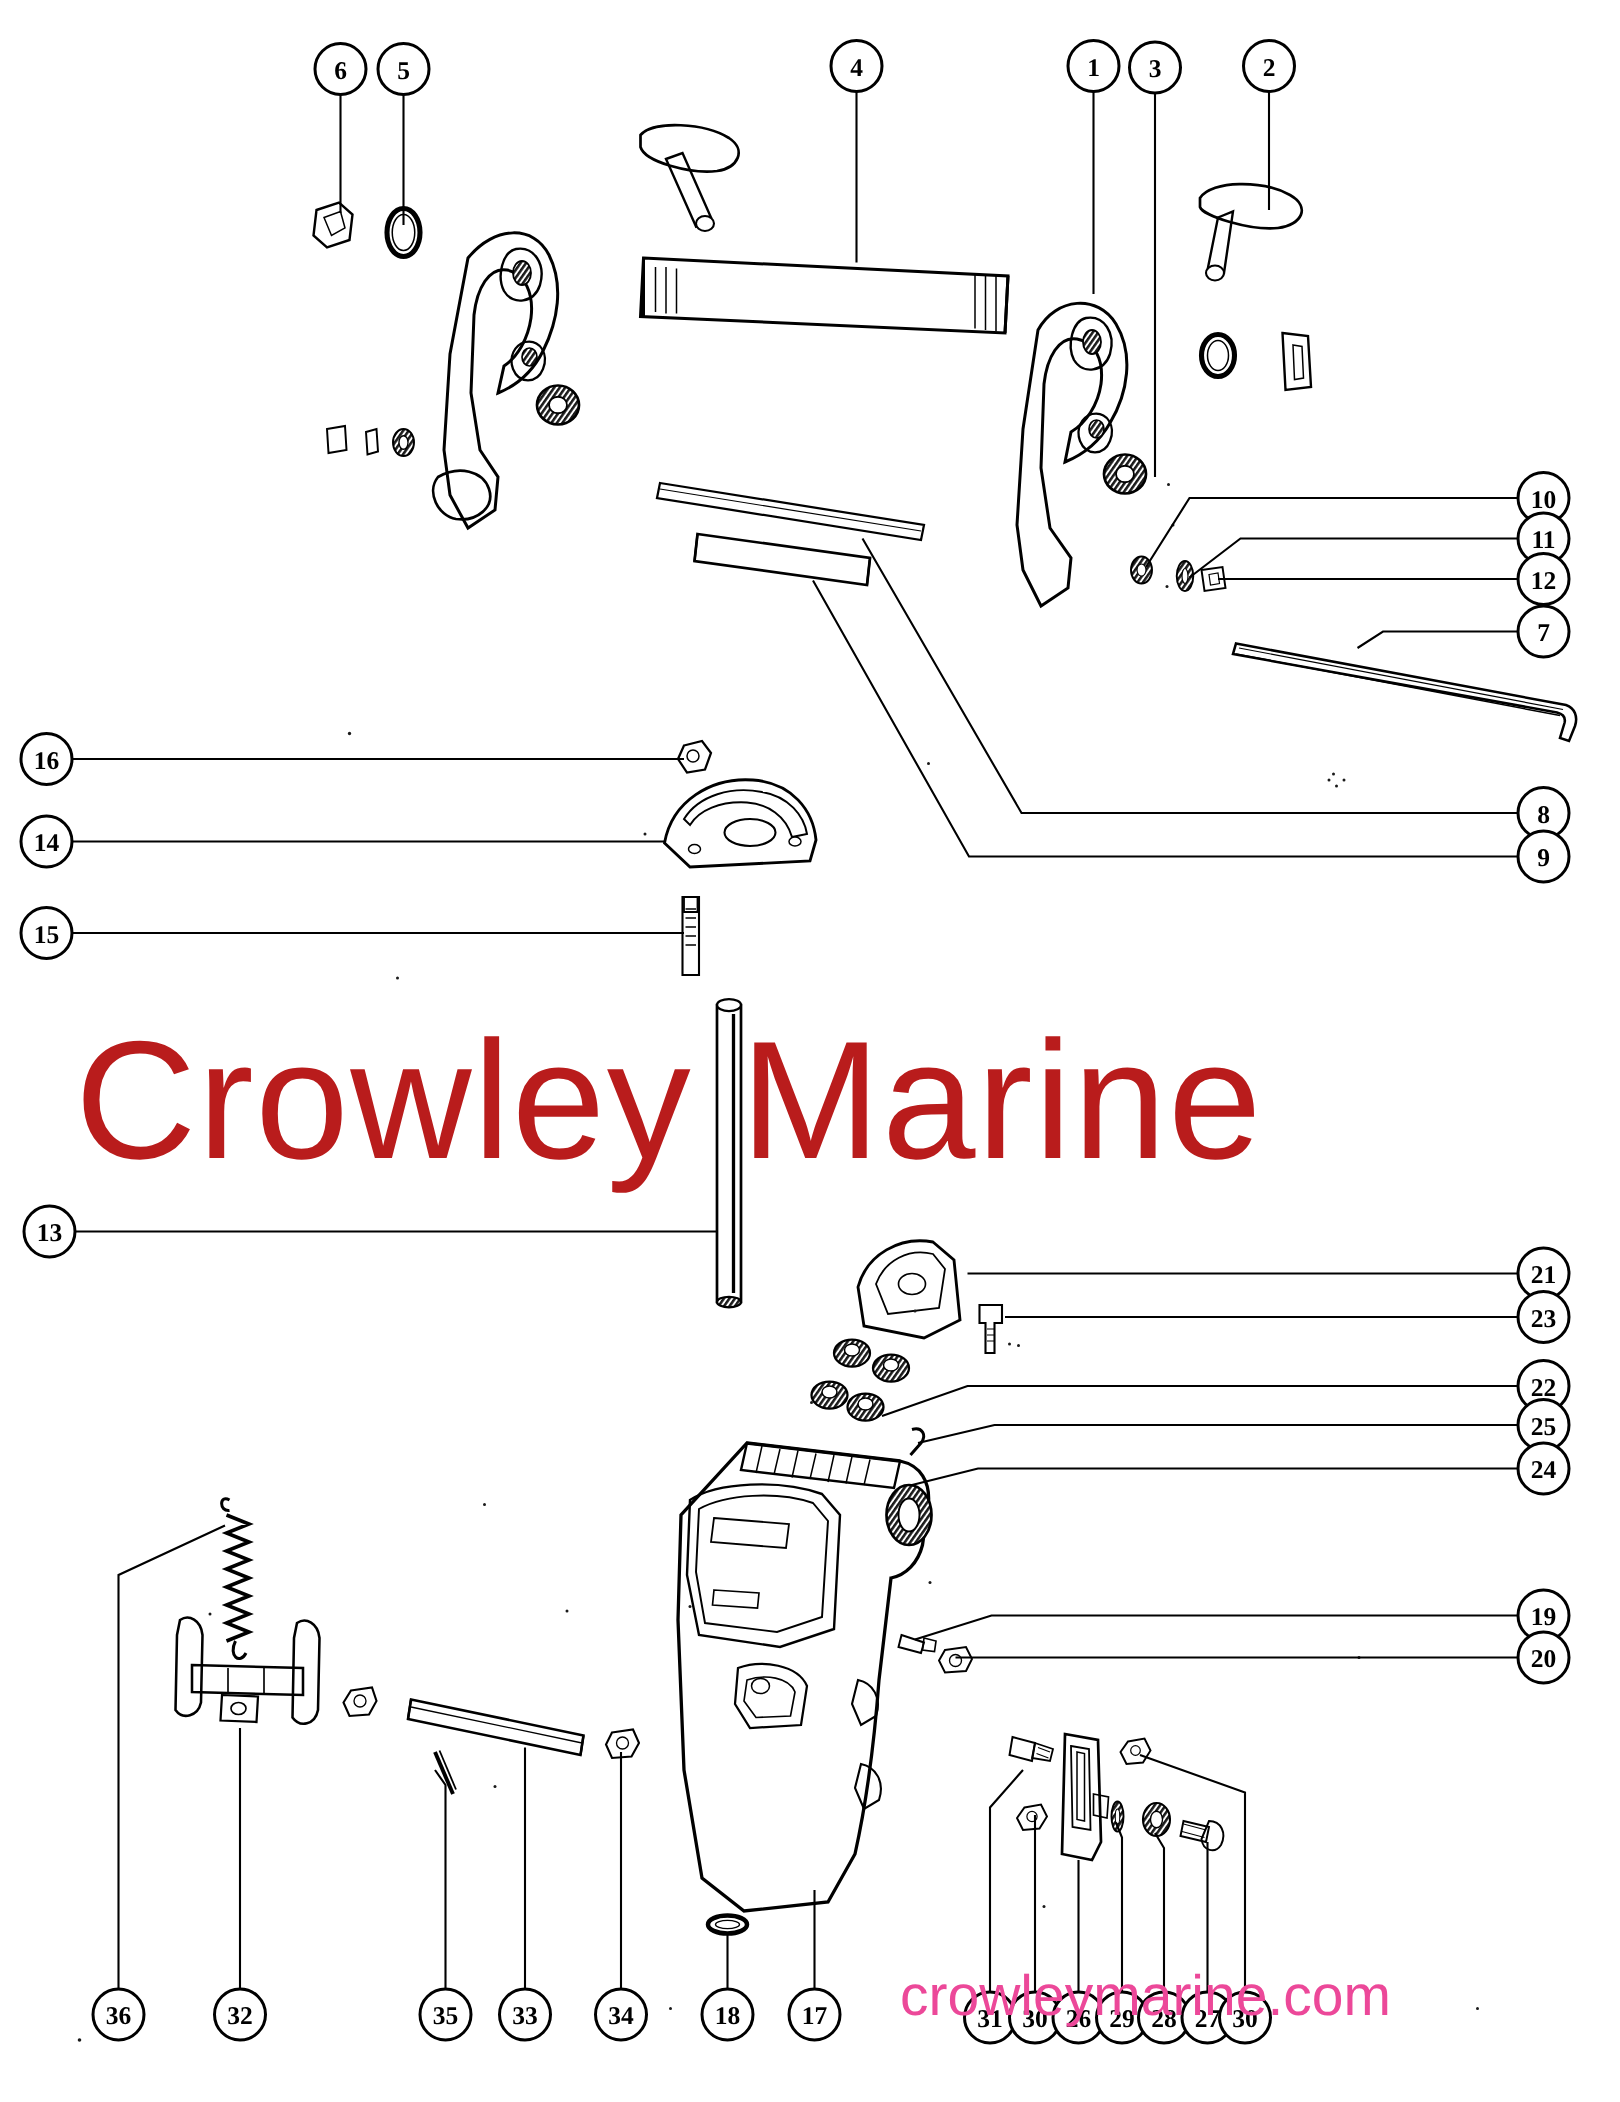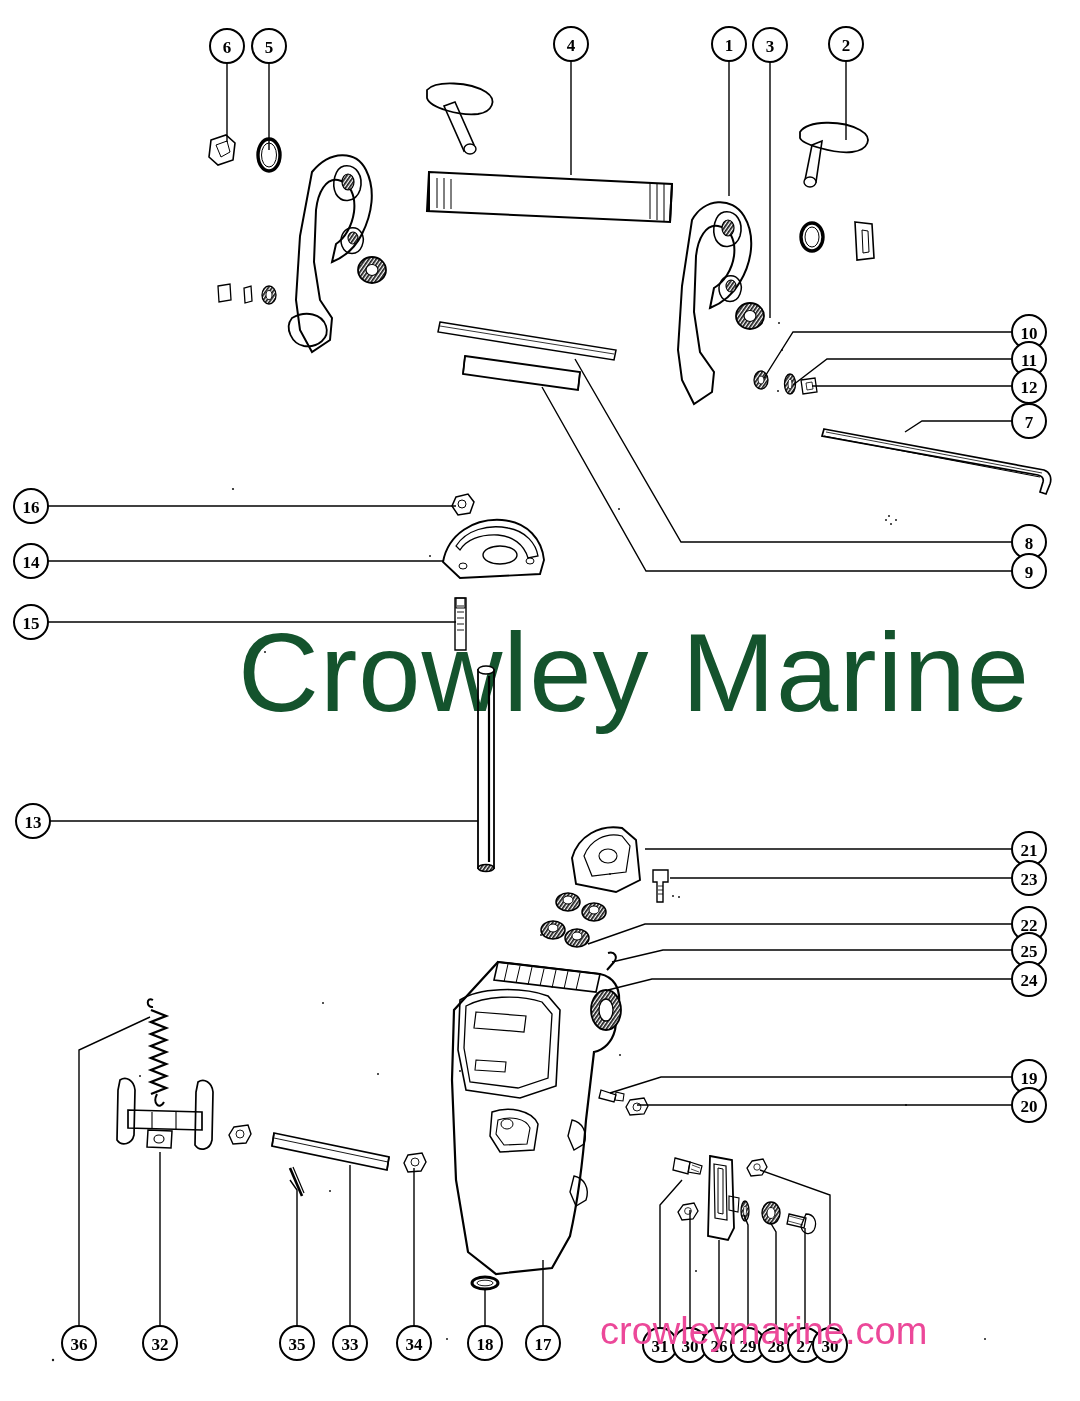--- a/index.html
+++ b/index.html
@@ -9,26 +9,26 @@
     position:relative;overflow:hidden;
   }
   #diagram-root{
     position:absolute;left:0;top:0;width:1080px;height:1401px;
     background:#ffffff;
   }
   svg.layer{position:absolute;left:0;top:0;width:1080px;height:1401px;}
   
   .wm-center{
     position:absolute;
-    left:50px;top:617px;width:980px;
-    text-align:right;
+    left:50px;top:678px;width:980px;
+    text-align:left;
     font-family:"Liberation Sans", sans-serif;
     font-size:112px;
     letter-spacing:1px;
-    color:#14532d;
+    color:#b91c1c;
     user-select:none;
     white-space:nowrap;
     line-height:1;
   }
   .wm-bottom{
     position:absolute;
     left:600px;top:1312px;
     font-family:"Liberation Sans", sans-serif;
     font-size:38px;
     color:#ec4899;

